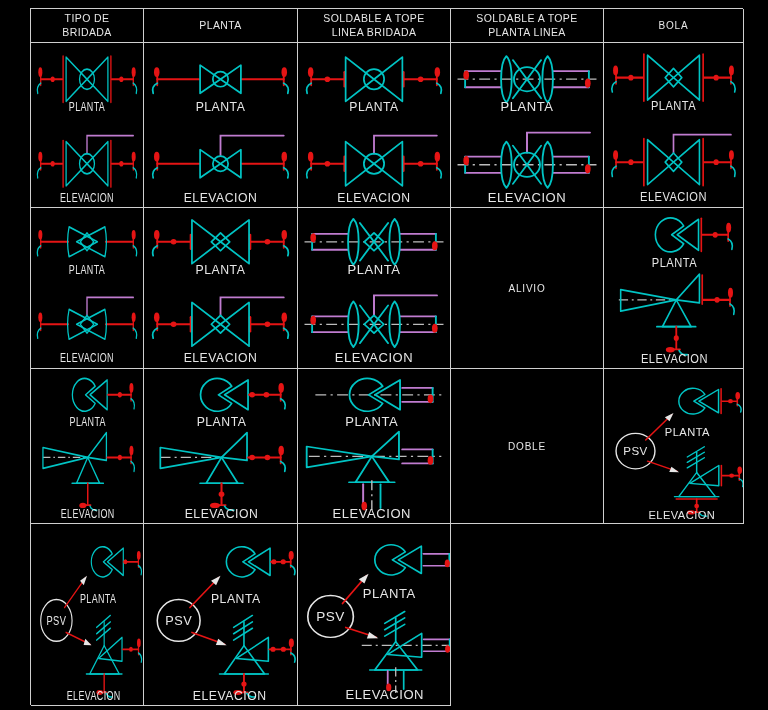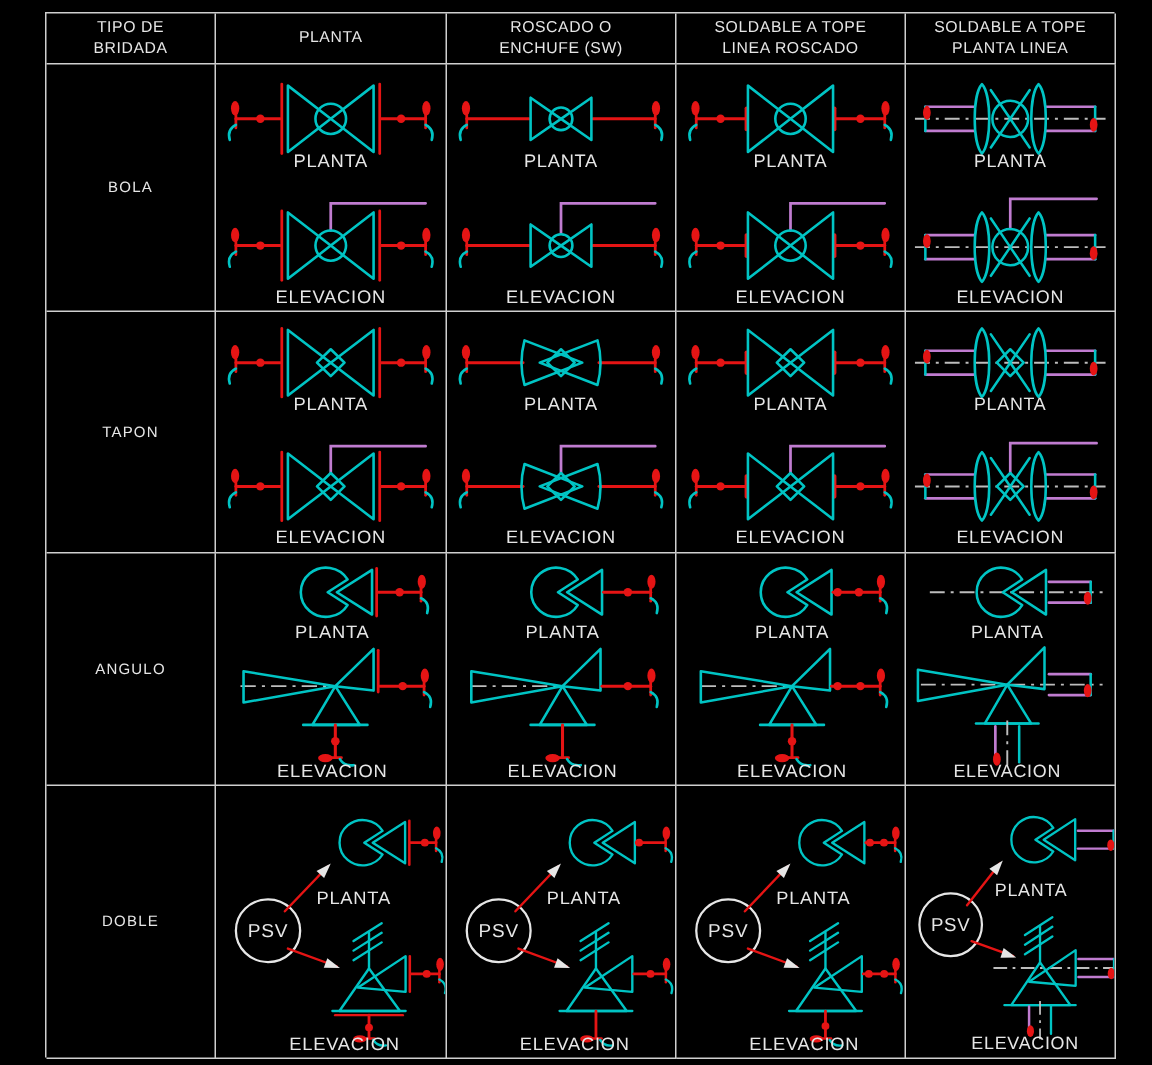--- a/index.html
+++ b/index.html
@@ -83,26 +83,22 @@
 <div class="vtable">
 
   <div class="cell head">
     <div>TIPO DE</div>
     <div>BRIDADA</div>
   </div>
   <div class="cell head">
     <div>PLANTA</div>
   </div>
   <div class="cell head">
-    <div>ROSCADO O</div>
-    <div>ENCHUFE (SW)</div>
-  </div>
-  <div class="cell head">
     <div>SOLDABLE A TOPE</div>
-    <div>LINEA ROSCADO</div>
+    <div>LINEA BRIDADA</div>
   </div>
   <div class="cell head">
     <div>SOLDABLE A TOPE</div>
     <div>PLANTA LINEA</div>
   </div>
 
   <div class="cell rowlabel">BOLA</div>
 
   <div class="cell sym">
     <svg viewBox="0 0 150 163" preserveAspectRatio="none">
@@ -223,21 +219,20 @@
             <ellipse cx="56" cy="4" rx="2.6" ry="4.6" class="rf"></ellipse>
         <use href="#lens" transform="translate(-19,0)"></use>
             <use href="#lens" transform="translate(19,0)"></use>
         <path d="M-13,-19 L0,0 L-13,19 M13,-19 L0,0 L13,19" class="cy"></path>
         <circle r="12" class="cy"></circle>
       </g>
       <text class="lbl" x="70" y="158">ELEVACION</text>
     </svg>
   </div>
 
-  <div class="cell rowlabel">TAPON</div>
 
   <div class="cell sym">
     <svg viewBox="0 0 150 161" preserveAspectRatio="none">
       <g transform="translate(75,34)">
         <line x1="-62" y1="0" x2="-33" y2="0" class="rd"></line>
             <line x1="33" y1="0" x2="62" y2="0" class="rd"></line>
         <use href="#pend" transform="translate(-62,0) scale(-1,1)"></use>
             <use href="#pend" transform="translate(62,0)"></use>
         <use href="#dot" transform="translate(-46,0)"></use>
             <use href="#dot" transform="translate(46,0)"></use>
@@ -351,21 +346,21 @@
             <ellipse cx="56" cy="4" rx="2.6" ry="4.6" class="rf"></ellipse>
         <use href="#lens" transform="translate(-19,0)"></use>
             <use href="#lens" transform="translate(19,0)"></use>
         <path d="M-13,-19 L0,0 L-13,19 M13,-19 L0,0 L13,19" class="cy"></path>
         <use href="#dia"></use>
       </g>
       <text class="lbl" x="70" y="155">ELEVACION</text>
     </svg>
   </div>
 
-  <div class="cell rowlabel">ANGULO</div>
+  <div class="cell rowlabel">ALIVIO</div>
 
   <div class="cell sym">
     <svg viewBox="0 0 150 155" preserveAspectRatio="none">
       <g transform="translate(72,26)">
         <use href="#angp"></use>
         <line x1="33" y1="-16" x2="33" y2="16" class="rd" style="stroke-width:1.8"></line>
         <line x1="34" y1="0" x2="62" y2="0" class="rd"></line>
         <use href="#dot" transform="translate(48,0)"></use>
             <use href="#pend" transform="translate(62,0)"></use>
       </g>

